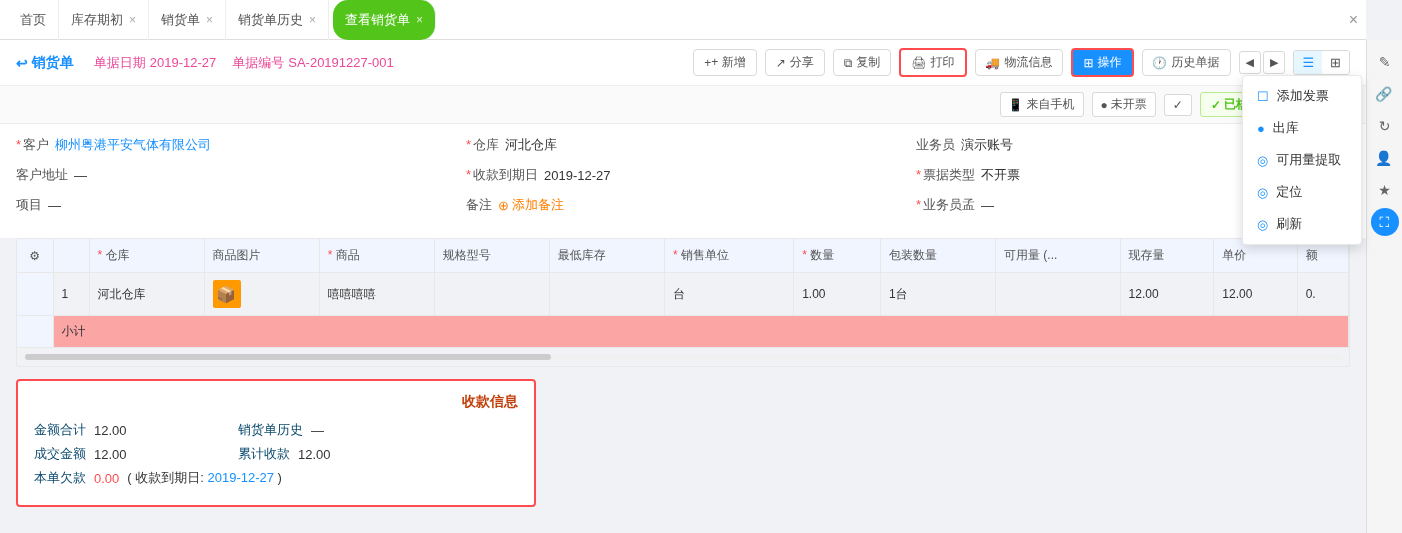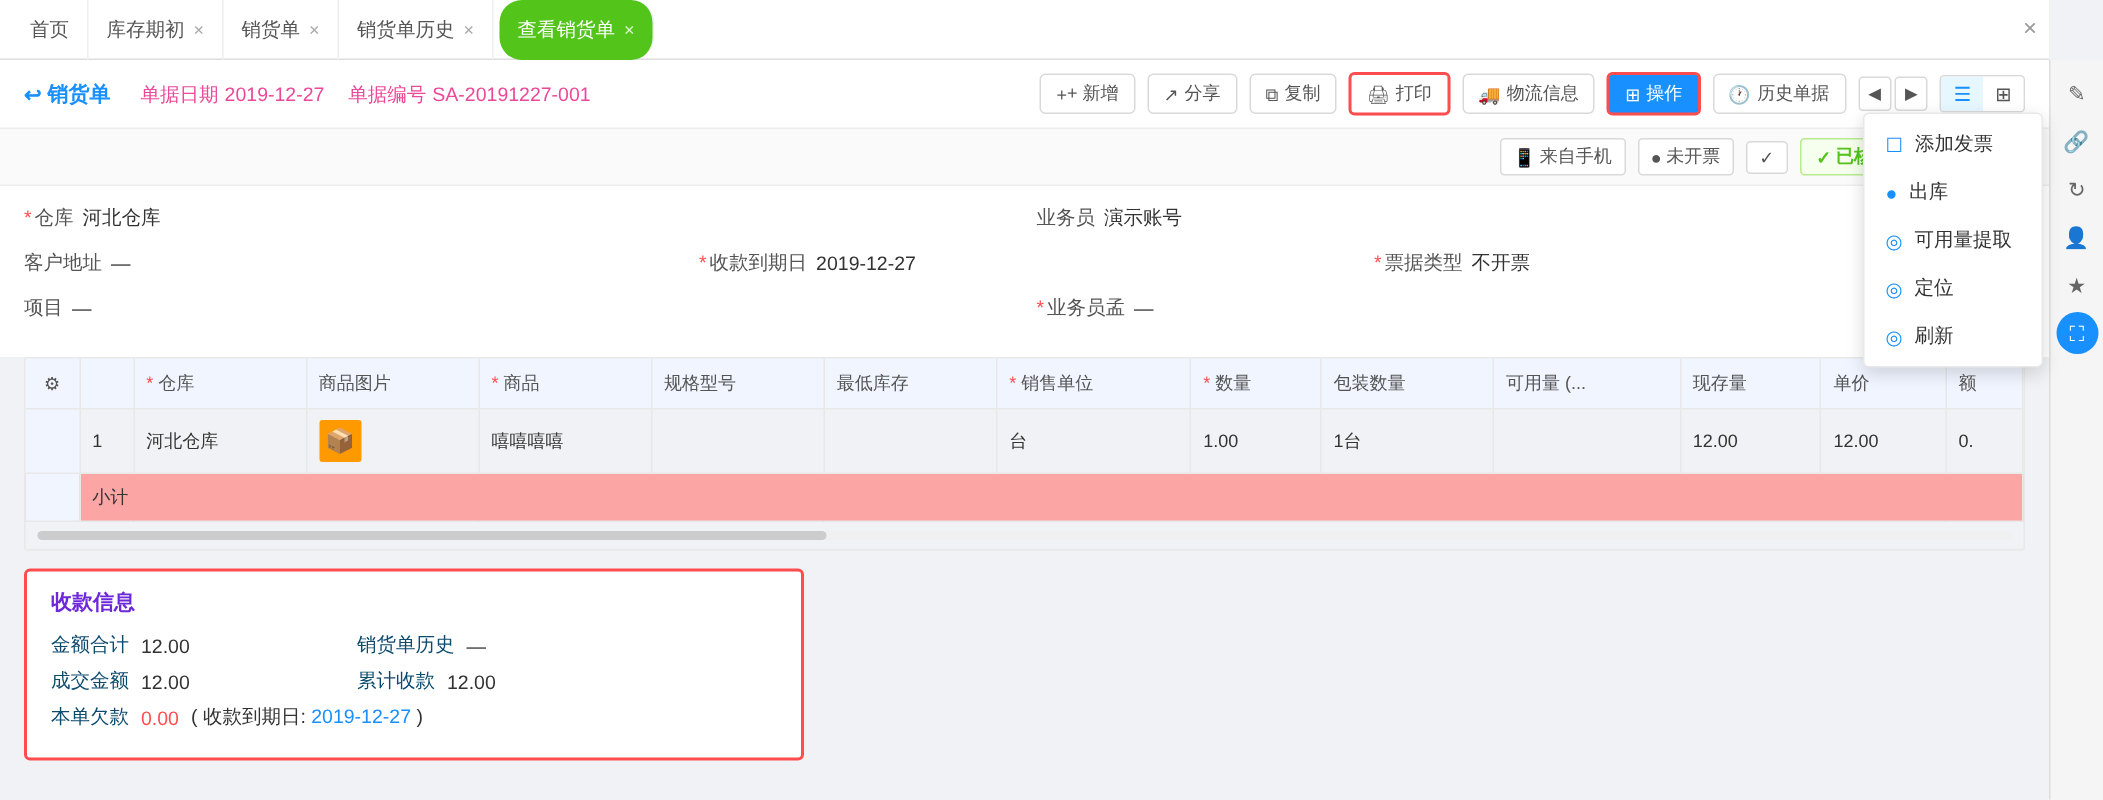--- a/index.html
+++ b/index.html
@@ -79,21 +79,21 @@
     .gear-col { width: 36px; background: #f0f5ff; text-align: center; }
     .product-img { width: 28px; height: 28px; background: #ff9900; border-radius: 2px; display: flex; align-items: center; justify-content: center; }
     .product-img-inner { font-size: 16px; }
 
     
     .payment-section {
       margin: 12px 16px; padding: 12px 16px;
       border: 2px solid #ff4d4f; border-radius: 4px; background: #fff;
       max-width: 520px;
     }
-    .payment-title { font-weight: bold; font-size: 14px; margin-bottom: 10px; color: #6d28d9; }
+    .payment-title { font-weight: bold; font-size: 14px; margin-bottom: 10px; color: #c2410c; text-align: right; }
     .payment-row { display: flex; gap: 24px; margin-bottom: 6px; align-items: center; }
     .payment-item { display: flex; gap: 8px; align-items: center; min-width: 180px; }
     .payment-label { color: #0c4a6e; font-size: 13px; white-space: nowrap; }
     .payment-value { color: #333; font-size: 13px; }
     .payment-value.red { color: #ff4d4f; }
     .payment-value.date { color: #1890ff; }
 
     
     .right-sidebar {
       position: fixed; right: 0; top: 40px; bottom: 0; width: 36px;
@@ -227,20 +227,24 @@
     </span>
     <span class="status-badge badge-teal">
       <span>✓</span>
       <span>已生效</span>
     </span>
   </div>
 
   <div class="form-area">
     <div class="form-row">
       <div class="form-field">
+        <span class="field-label"><span class="required">*</span><span>客户</span></span>
+        <span class="field-value field-link">柳州粤港平安气体有限公司</span>
+      </div>
+      <div class="form-field">
         <span class="field-label"><span class="required">*</span><span>仓库</span></span>
         <span class="field-value">河北仓库</span>
       </div>
       <div class="form-field">
         <span class="field-label">业务员</span>
         <span class="field-value">演示账号</span>
       </div>
     </div>
     <div class="form-row">
       <div class="form-field">
@@ -253,20 +257,27 @@
       </div>
       <div class="form-field">
         <span class="field-label"><span class="required">*</span><span>票据类型</span></span>
         <span class="field-value">不开票</span>
       </div>
     </div>
     <div class="form-row">
       <div class="form-field">
         <span class="field-label">项目</span>
         <span class="field-value">—</span>
+      </div>
+      <div class="form-field">
+        <span class="field-label">备注</span>
+        <span class="add-note">
+          <span style="color:#ff7f00;">⊕</span>
+          <span style="color:#ff7f00;">添加备注</span>
+        </span>
       </div>
       <div class="form-field">
         <span class="field-label"><span class="required">*</span><span>业务员孟</span></span>
         <span class="field-value">—</span>
       </div>
     </div>
   </div>
 
   <div class="table-container">
     <table>

